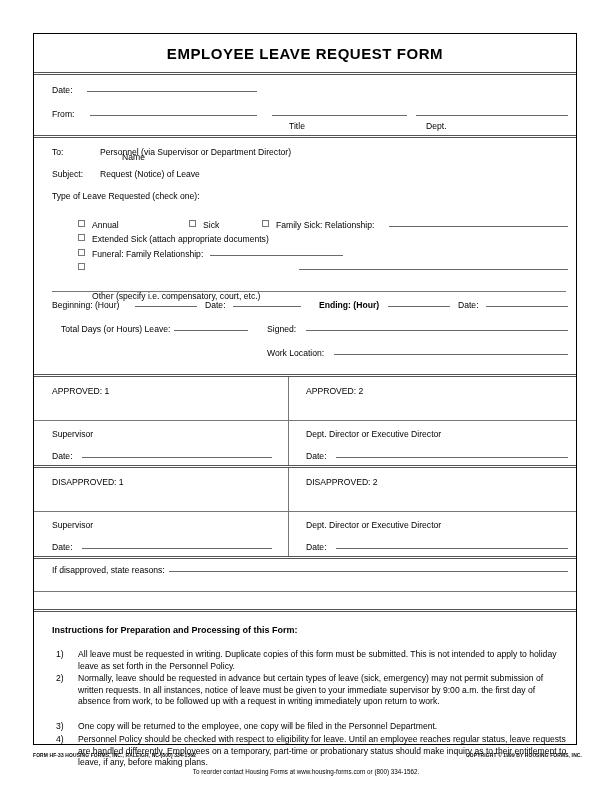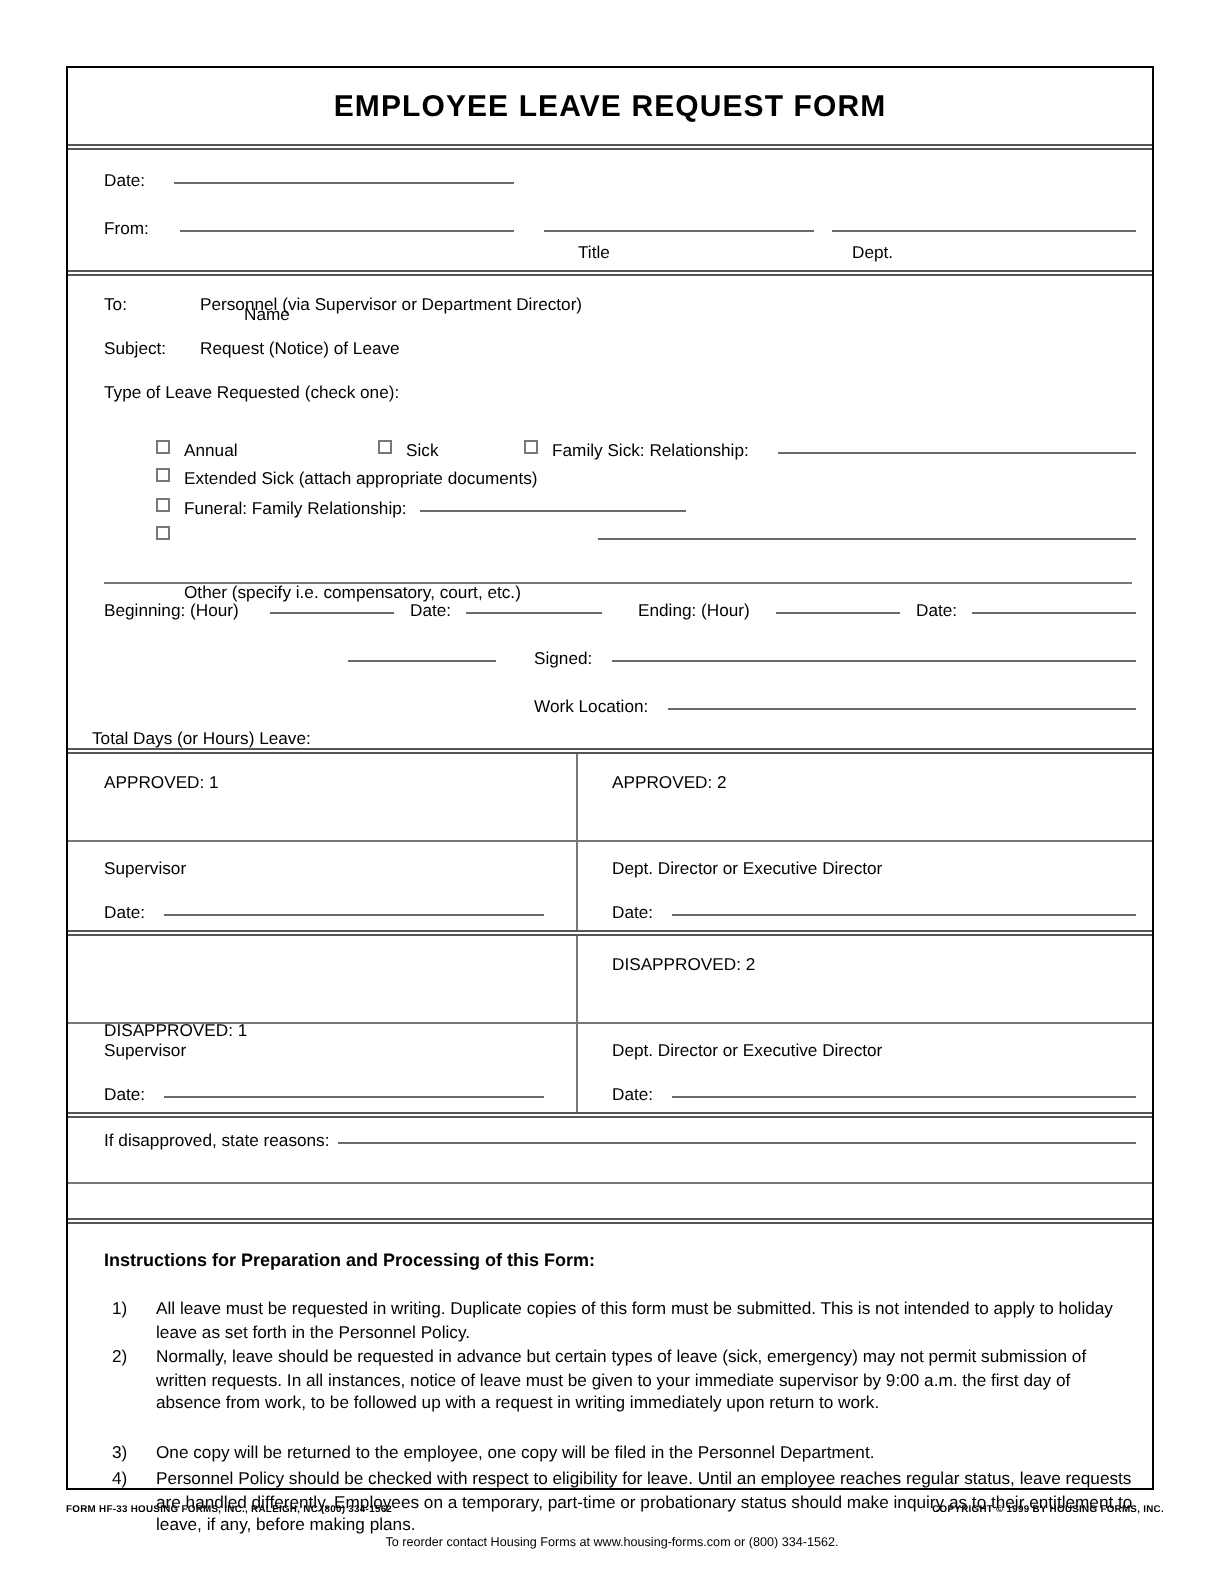--- a/index.html
+++ b/index.html
@@ -199,26 +199,26 @@
   </div>
 
   <div class="rule-single" style="top:257px; left:18px; right:10px;"></div>
 
   <div>
     <div class="lbl" style="left:18px; top:267px;">Beginning:  (Hour)</div>
     <div class="fill-line" style="left:101px; top:272px; width:62px;"></div>
     <div class="lbl" style="left:171px; top:267px;">Date:</div>
     <div class="fill-line" style="left:199px; top:272px; width:68px;"></div>
 
-    <div class="lbl" style="left:285px; top:267px;">Ending:  (Hour)</div>
+    <div class="lbl" style="left:285px; top:267px;font-weight:bold;">Ending:  (Hour)</div>
     <div class="fill-line" style="left:354px; top:272px; width:62px;"></div>
     <div class="lbl" style="left:424px; top:267px;">Date:</div>
     <div class="fill-line" style="left:452px; top:272px; width:82px;"></div>
 
-    <div class="lbl" style="left:12px; top:291px;margin-top:40px;">Total Days (or Hours) Leave:</div>
+    <div class="lbl" style="left:27px; top:291px;">Total Days (or Hours) Leave:</div>
     <div class="fill-line" style="left:140px; top:296px; width:74px;"></div>
 
     <div class="lbl" style="left:233px; top:291px;">Signed:</div>
     <div class="fill-line" style="left:272px; top:296px; width:262px;"></div>
 
     <div class="lbl" style="left:233px; top:315px;">Work Location:</div>
     <div class="fill-line" style="left:300px; top:320px; width:234px;"></div>
   </div>
 
   <div class="rule-double" style="top:340px;"></div>
@@ -239,21 +239,21 @@
 
     <div class="lbl" style="left:272px; top:75px;">Date:</div>
     <div class="fill-line" style="left:302px; top:80px; width:232px;"></div>
   </div>
 
   <div class="rule-double" style="top:431px;"></div>
 
   <div style="position:absolute; left:0; right:0; top:434px; height:88px;">
     <div class="v-divider" style="left:254px;"></div>
 
-    <div class="lbl" style="left:18px; top:10px;margin-top:33px;">DISAPPROVED:  1</div>
+    <div class="lbl" style="left:18px; top:10px;">DISAPPROVED:  1</div>
     <div class="lbl" style="left:272px; top:10px;">DISAPPROVED:  2</div>
 
     <div class="rule-single" style="top:43px;"></div>
 
     <div class="lbl" style="left:18px; top:53px;">Supervisor</div>
     <div class="lbl" style="left:272px; top:53px;">Dept. Director or Executive Director</div>
 
     <div class="lbl" style="left:18px; top:75px;">Date:</div>
     <div class="fill-line" style="left:48px; top:80px; width:190px;"></div>
 

